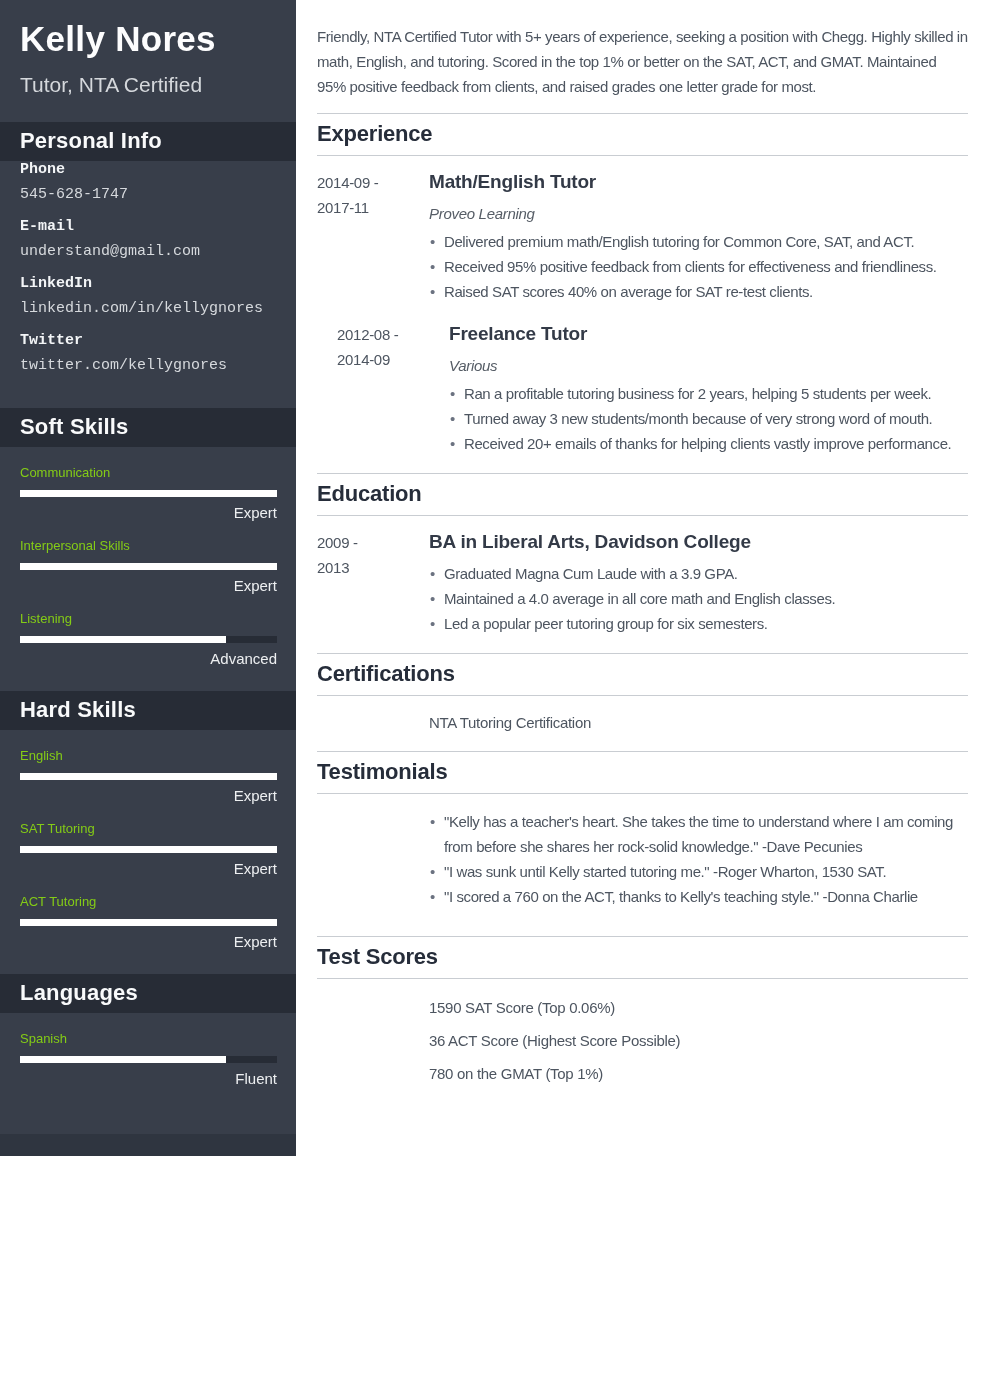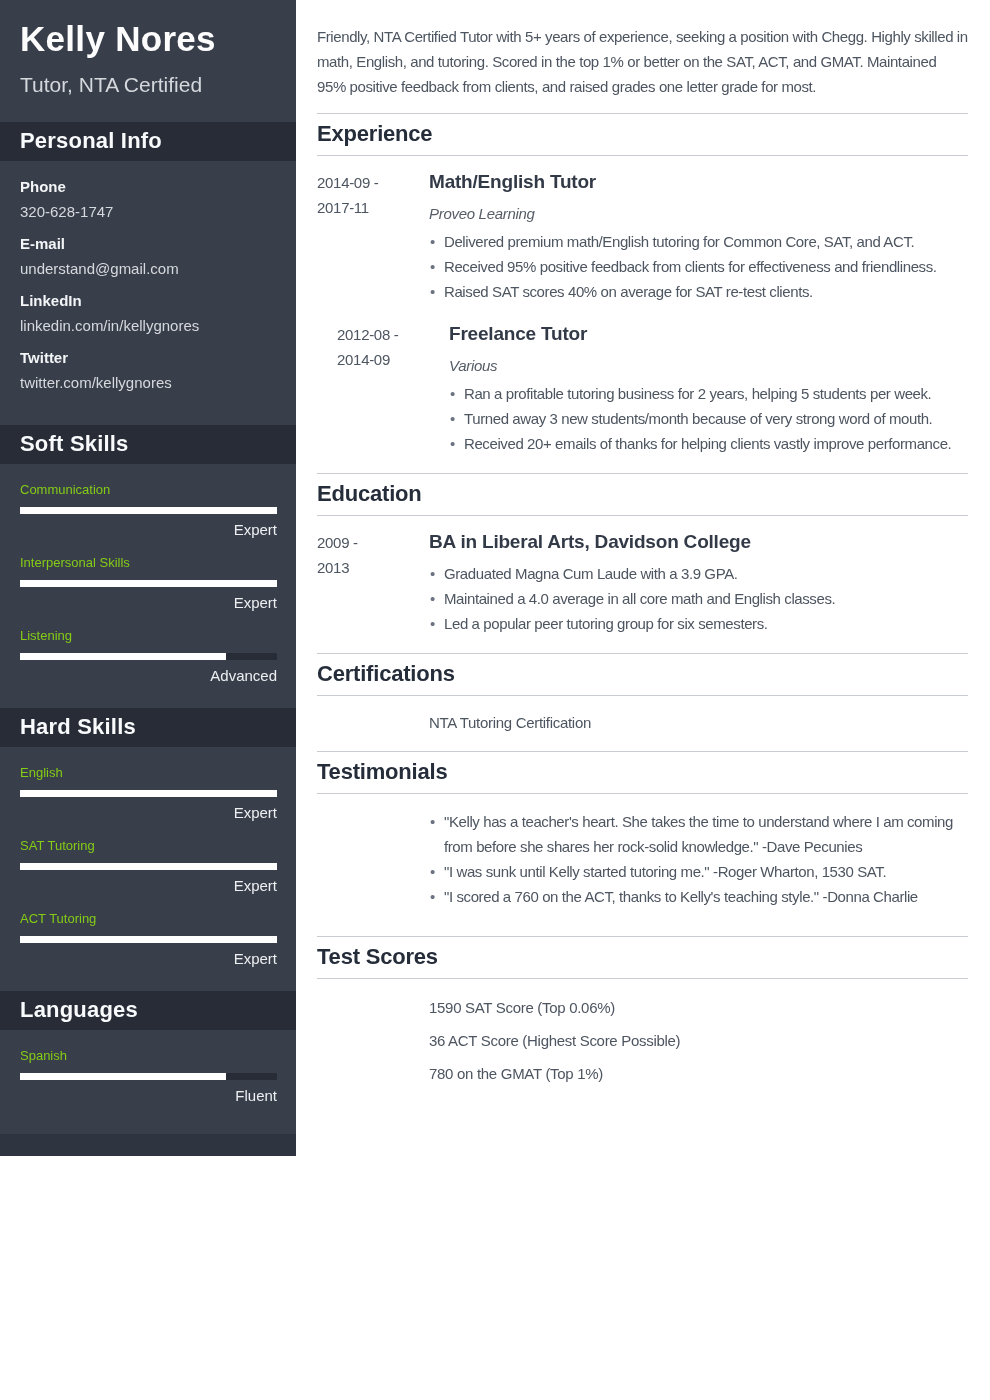--- a/index.html
+++ b/index.html
@@ -27,21 +27,21 @@
   }
   .identity .subtitle { font-size: 21px; color: #d5d8dc; line-height: 26px; font-weight: 400; }
 
   .band {
     background: #272c36;
     padding: 6px 20px 7px 20px;
     font-size: 22px; font-weight: 700; color: #f9fafb;
     letter-spacing: 0.2px;
   }
 
-  .contacts { padding: 17px 20px 22px 20px; }
+  .contacts { padding: 0 20px 22px 20px; font-family: Liberation Mono, monospace; }
   .contact-item { margin-bottom: 15px; }
   .contact-item:last-child { margin-bottom: 12px; }
   .contact-label { font-weight: 700; font-size: 15px; color: #f3f5f7; margin-bottom: 8px; }
   .contact-value { font-size: 15px; color: #d6d9dd; }
 
   .skills { padding: 18px 19px 24px 20px; }
   .skill { margin-bottom: 17px; }
   .skill:last-child { margin-bottom: 0; }
   .skill-name { font-size: 13px; color: #84cc16; margin-bottom: 10px; }
   .bar { height: 7px; background: #272c36; width: 100%; }
@@ -99,21 +99,21 @@
     <div class="identity">
       <h1>Kelly Nores</h1>
       <div class="subtitle">Tutor, NTA Certified</div>
     </div>
 
     <div class="band">Personal Info</div>
 
     <div class="contacts">
       <div class="contact-item">
         <div class="contact-label">Phone</div>
-        <div class="contact-value">320-628-1747</div>
+        <div class="contact-value">545-628-1747</div>
       </div>
       <div class="contact-item">
         <div class="contact-label">E-mail</div>
         <div class="contact-value">understand@gmail.com</div>
       </div>
       <div class="contact-item">
         <div class="contact-label">LinkedIn</div>
         <div class="contact-value">linkedin.com/in/kellygnores</div>
       </div>
       <div class="contact-item">

